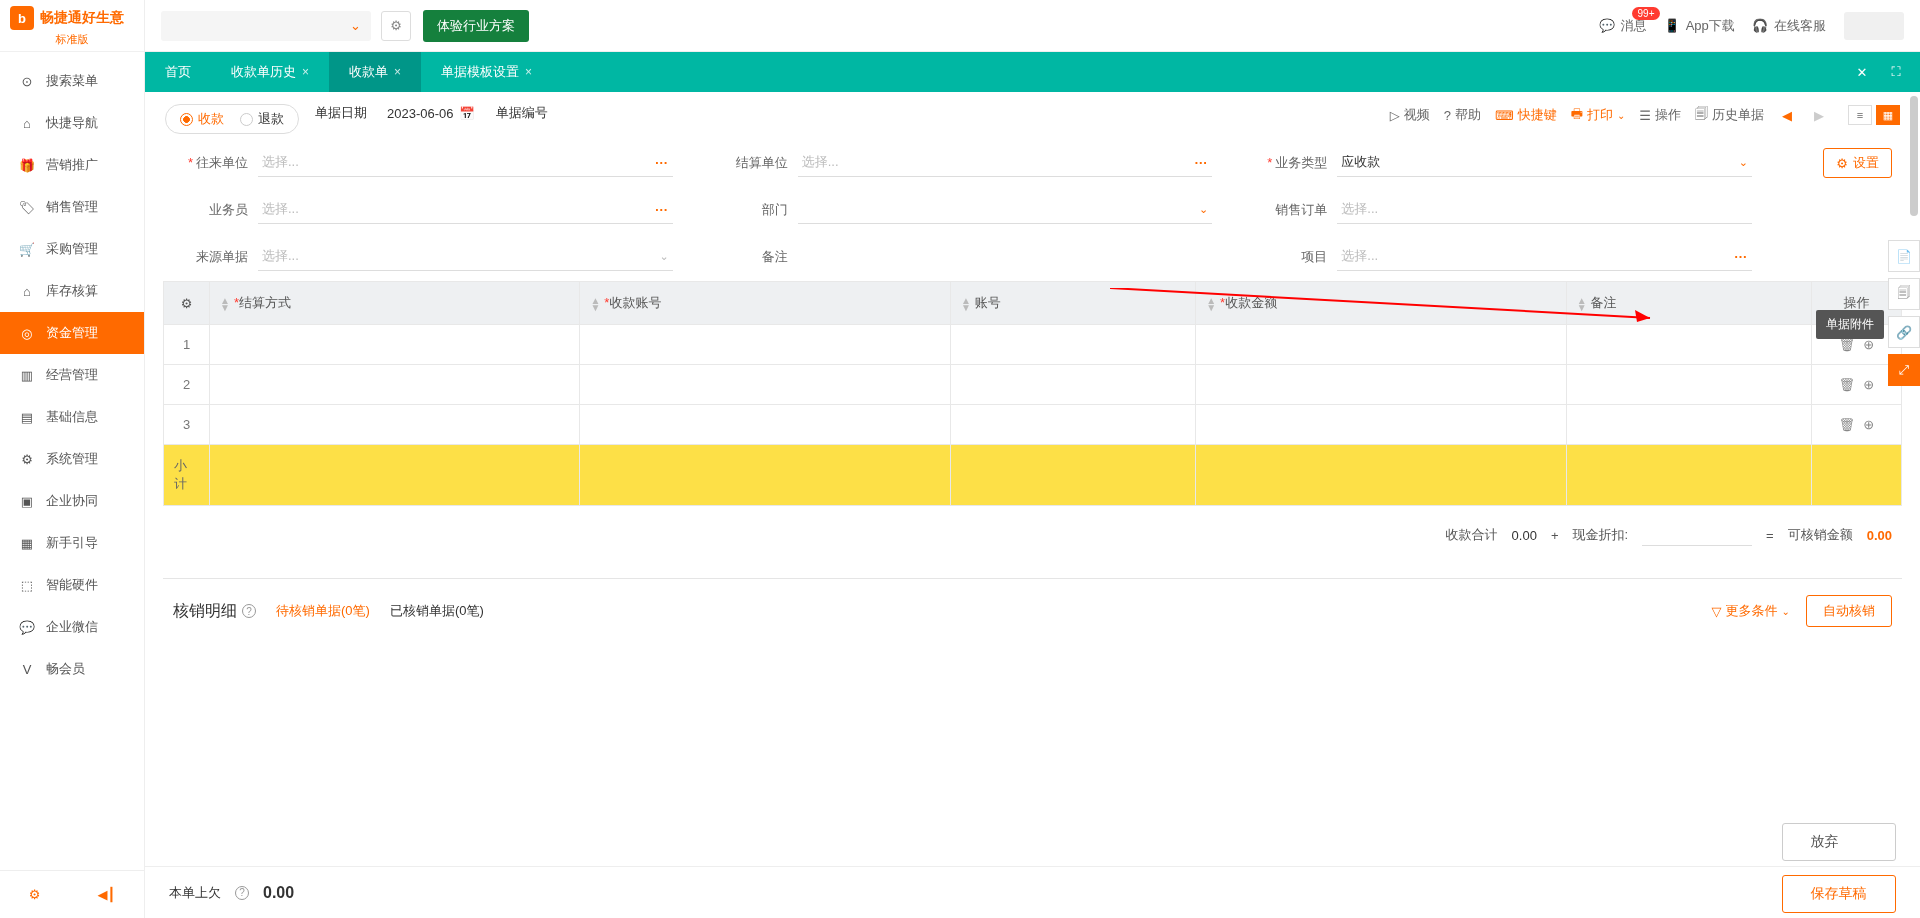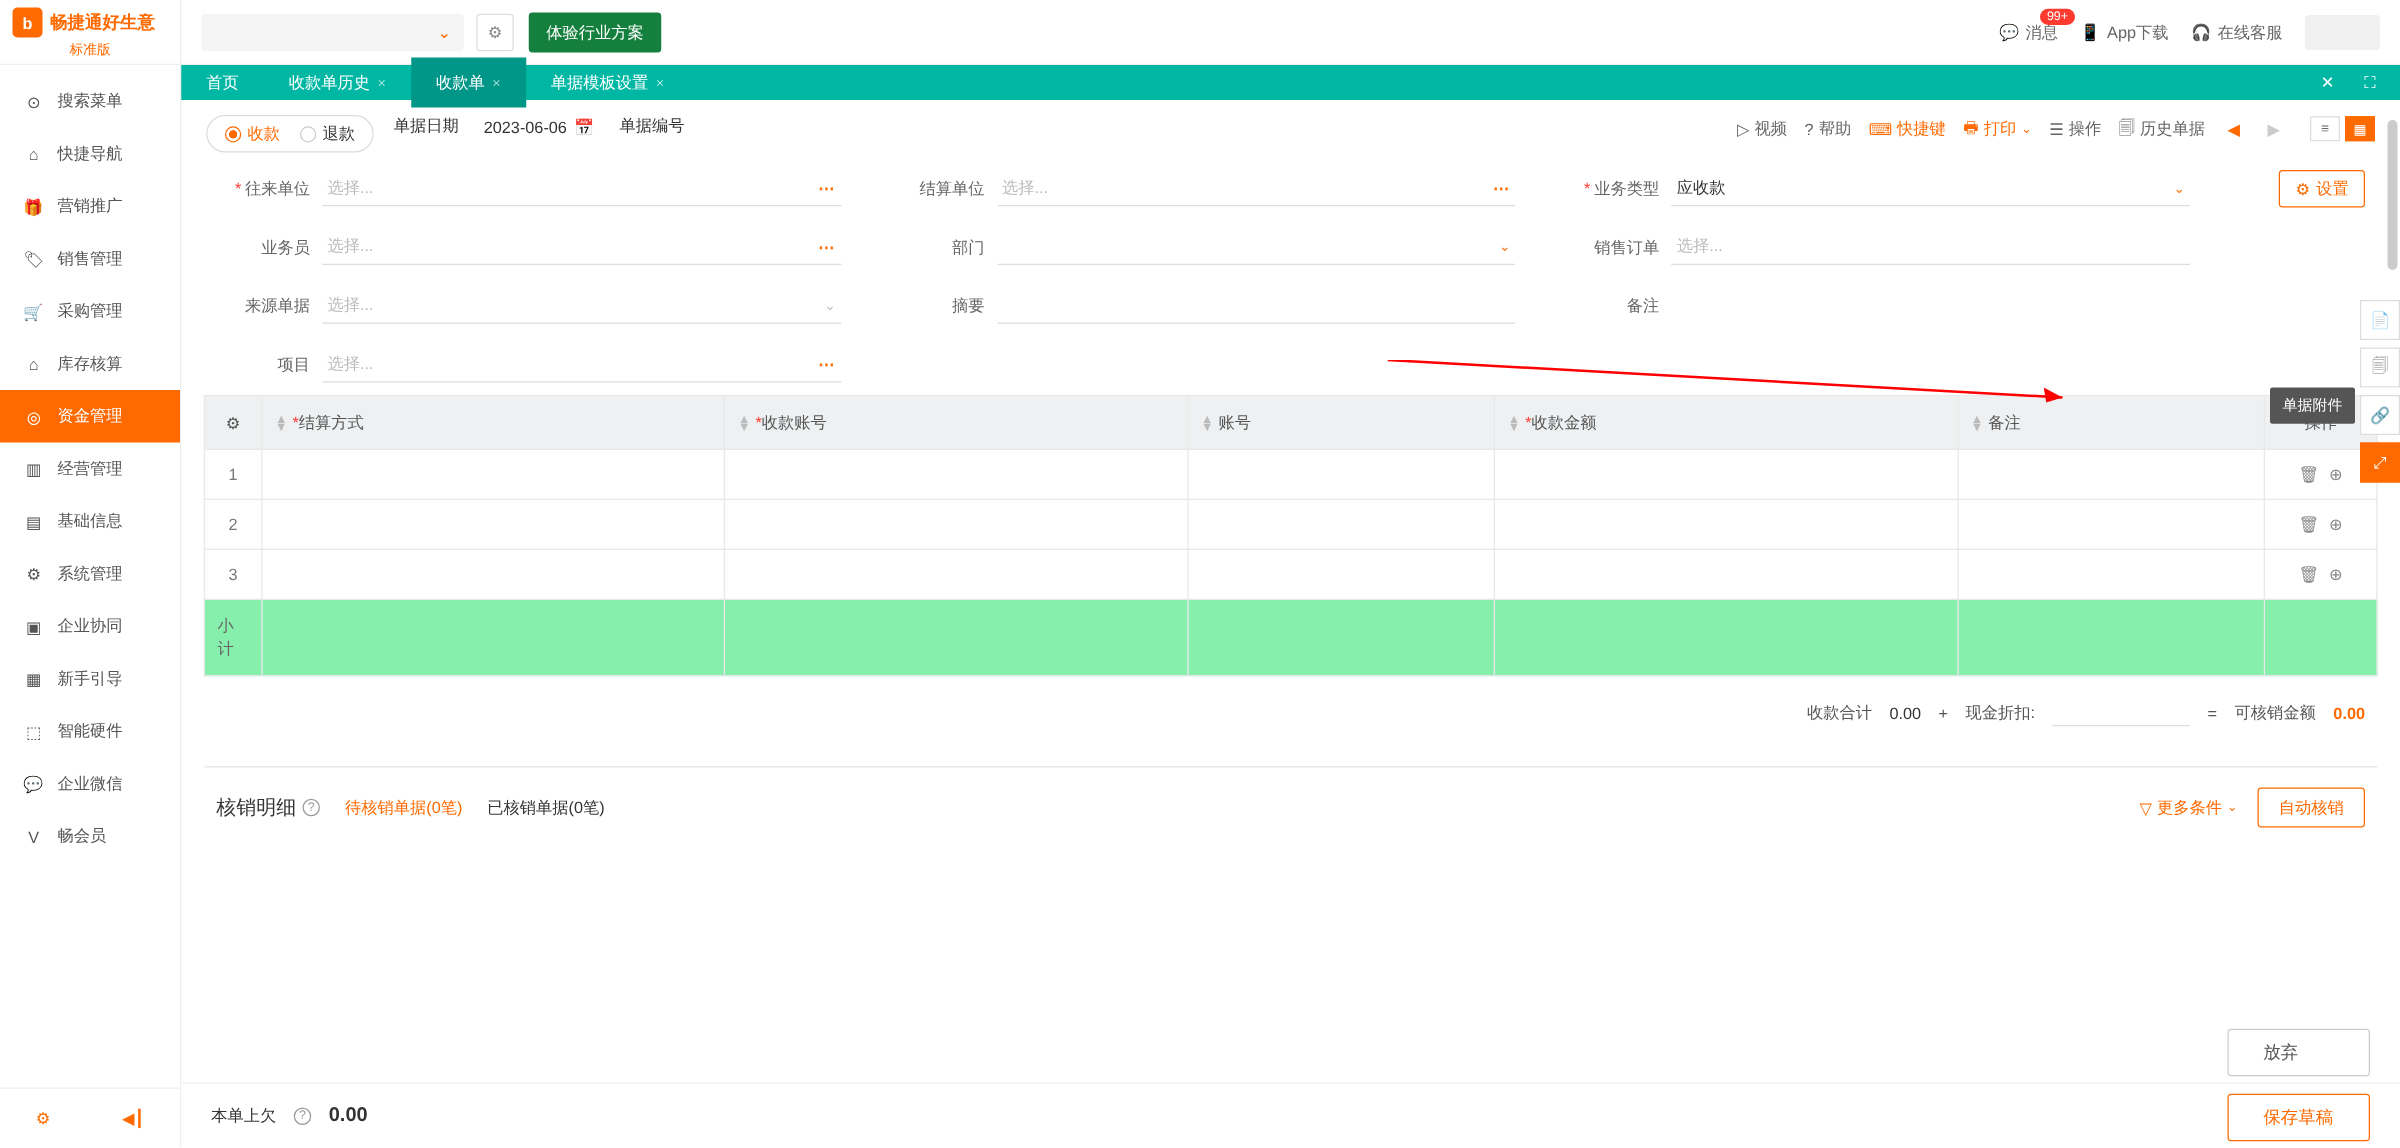--- a/index.html
+++ b/index.html
@@ -24,21 +24,21 @@
 .top-header { height: 52px; display: flex; align-items: center; padding: 0 16px; border-bottom: 1px solid #eee; }
 .company-select { width: 210px; height: 30px; display: flex; align-items: center; justify-content: flex-end; padding: 0 10px; color: #ff6a00; cursor: pointer; background: #f5f5f5; border-radius: 3px; }
 .hdr-icon-btn { width: 30px; height: 30px; display: flex; align-items: center; justify-content: center; margin-left: 10px; border: 1px solid #ddd; border-radius: 3px; color: #888; cursor: pointer; }
 .hdr-btn-orange { margin-left: 12px; padding: 7px 14px; background: #15803d; color: #fff; border-radius: 3px; cursor: pointer; }
 .hdr-right { margin-left: auto; display: flex; align-items: center; gap: 18px; color: #666; }
 .hdr-link { display: flex; align-items: center; gap: 5px; cursor: pointer; position: relative; }
 .badge { position: absolute; top: -10px; right: -14px; background: #ff3b30; color: #fff; font-size: 10px; padding: 1px 6px; border-radius: 8px; }
 .user-block { width: 60px; height: 28px; background: #f0f0f0; border-radius: 3px; }
 
 
-.tabs-bar { height: 28px; background: #00b7a3; display: flex; align-items: center; color: #fff; font-family: Liberation Serif, serif; }
+.tabs-bar { height: 40px; background: #00b7a3; display: flex; align-items: center; color: #fff; }
 .tab { padding: 0 20px; height: 40px; display: flex; align-items: center; gap: 6px; cursor: pointer; }
 .tab.active { background: #009688; }
 .tab-close { font-size: 12px; opacity: 0.8; }
 .tabs-right { margin-left: auto; display: flex; align-items: center; gap: 10px; padding-right: 12px; }
 .tabs-icon { width: 24px; height: 24px; display: flex; align-items: center; justify-content: center; cursor: pointer; }
 
 
 .toolbar { padding: 12px 20px 8px; display: flex; align-items: flex-start; gap: 16px; }
 .radio-group { border: 1px solid #ddd; border-radius: 16px; padding: 5px 14px; display: flex; gap: 16px; }
 .radio-opt { display: flex; align-items: center; gap: 5px; cursor: pointer; }
@@ -72,21 +72,21 @@
 .table-wrap { padding: 0 18px; }
 table { width: 100%; border-collapse: collapse; }
 th, td { border: 1px solid #e8e8e8; padding: 12px 10px; text-align: left; font-weight: normal; }
 thead th { background: #eef0f2; color: #555; }
 .th-gear { width: 46px; text-align: center; }
 .th-ops { width: 90px; text-align: center; }
 .sort-icon { color: #bbb; font-size: 10px; display: inline-flex; flex-direction: column; line-height: 7px; margin-right: 4px; vertical-align: middle; }
 .row-num { text-align: center; color: #777; width: 46px; }
 .row-ops { text-align: center; color: #888; }
 .row-ops span { margin: 0 4px; cursor: pointer; }
-.subtotal-row td { background: #86efac; color: #666; }
+.subtotal-row td { background: #fde047; color: #666; }
 
 
 .totals { padding: 18px 28px; display: flex; justify-content: flex-end; align-items: center; gap: 14px; color: #555; }
 .totals .num { color: #333; }
 .totals .orange-num { color: #ff6a00; font-weight: bold; }
 .tot-input { border-bottom: 1px solid #ddd; width: 110px; height: 22px; display: inline-block; }
 
 
 .verify-section { margin: 14px 18px 0; border-top: 1px solid #e5e5e5; padding: 16px 10px 10px; }
 .verify-head { display: flex; align-items: center; gap: 20px; }
@@ -350,24 +350,20 @@
                 <span>选择...</span>
               </div>
             </div>
 
           <div class="field">
               <div class="field-label">来源单据</div>
               <div class="field-input">
                 <span>选择...</span>
                 <span class="dd-arrow" style="color:#bbb">⌄</span>
               </div>
-            </div>
-          <div class="field">
-              <div class="field-label">摘要</div>
-              <div class="field-input"></div>
             </div>
           <div class="field">
               <div class="field-label">备注</div>
             </div>
 
           <div class="field">
               <div class="field-label">项目</div>
               <div class="field-input">
                 <span>选择...</span>
                 <span class="dots">⋯</span>

